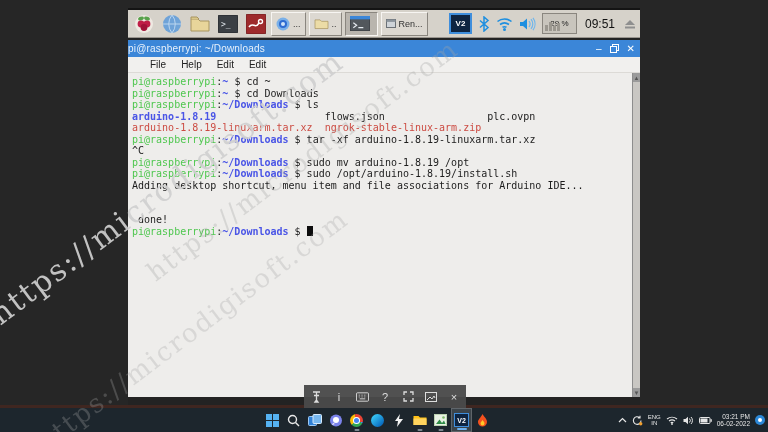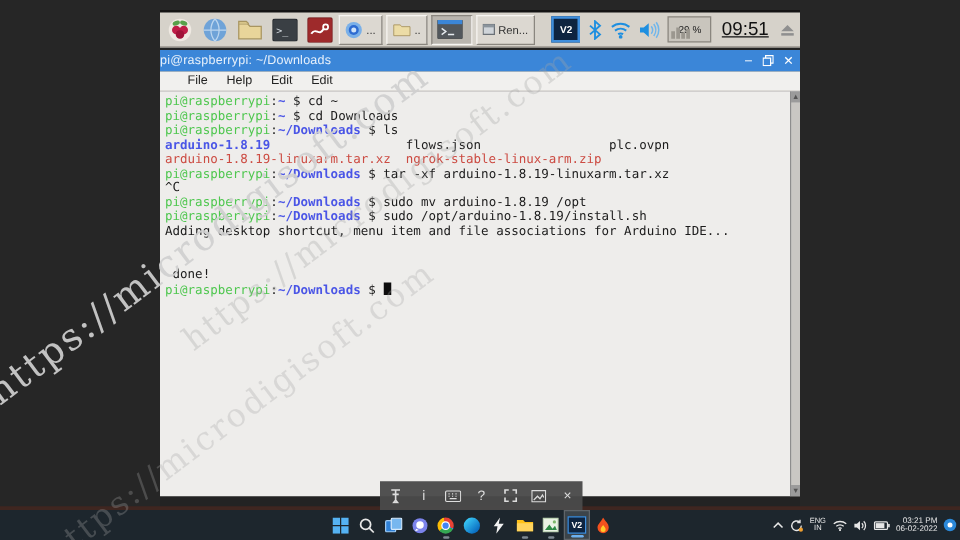--- a/index.html
+++ b/index.html
@@ -13,21 +13,21 @@
   .win-btn{height:22px;border:1px solid;border-color:#f7f5f2 #8a867f #8a867f #f7f5f2;background:#dcd8d1;
            display:flex;align-items:center;gap:3px;padding:0 4px;font-size:9px;color:#333;}
   .win-btn.pressed{background:#b9b5ae;border-color:#8a867f #f7f5f2 #f7f5f2 #8a867f;}
   .pi-tray{margin-left:auto;display:flex;align-items:center;gap:6px;}
   .vncsrv{width:19px;height:17px;background:#0e2440;border:2px solid #3f8edc;color:#fff;font-weight:bold;
           font-size:8px;display:flex;align-items:center;justify-content:center;}
   .cpu-box{width:33px;height:19px;background:#c9c5bd;border:1px solid #8a867f;position:relative;
            display:flex;align-items:center;justify-content:center;font-size:8px;color:#222;}
   .cpu-box .bars{position:absolute;left:2px;bottom:2px;display:flex;align-items:flex-end;gap:1px;}
   .cpu-box .bars i{display:block;width:3px;background:#9b978f;}
-  .pi-clock{font-size:15px;color:#111;padding:0 2px;text-decoration:underline;}
+  .pi-clock{font-size:12px;color:#111;padding:0 2px;}
   
   .term-win{position:absolute;left:0;top:32px;width:512px;height:357px;display:flex;flex-direction:column;}
   .titlebar{height:17px;background:#3b86d8;color:#e8f1fb;font-size:10px;display:flex;align-items:center;
             position:relative;flex:0 0 auto;}
   .titlebar .title{flex:1;letter-spacing:.2px;}
   .controls{position:absolute;right:5px;top:0;bottom:0;display:flex;gap:8px;align-items:center;color:#fff;font-size:10px;}
   .menubar{height:15px;background:#f1f0ee;border-bottom:1px solid #dcdad6;display:flex;gap:15px;
            padding-left:22px;font-size:10px;color:#222;align-items:center;flex:0 0 auto;text-align:center;}
   .term-body{flex:1;background:#eeedeb;position:relative;overflow:hidden;}
   #term{margin:0;padding:3px 10px 0 4px;font-family:"DejaVu Sans Mono",monospace;font-size:10px;line-height:11.5px;color:#1c1c1c;}

